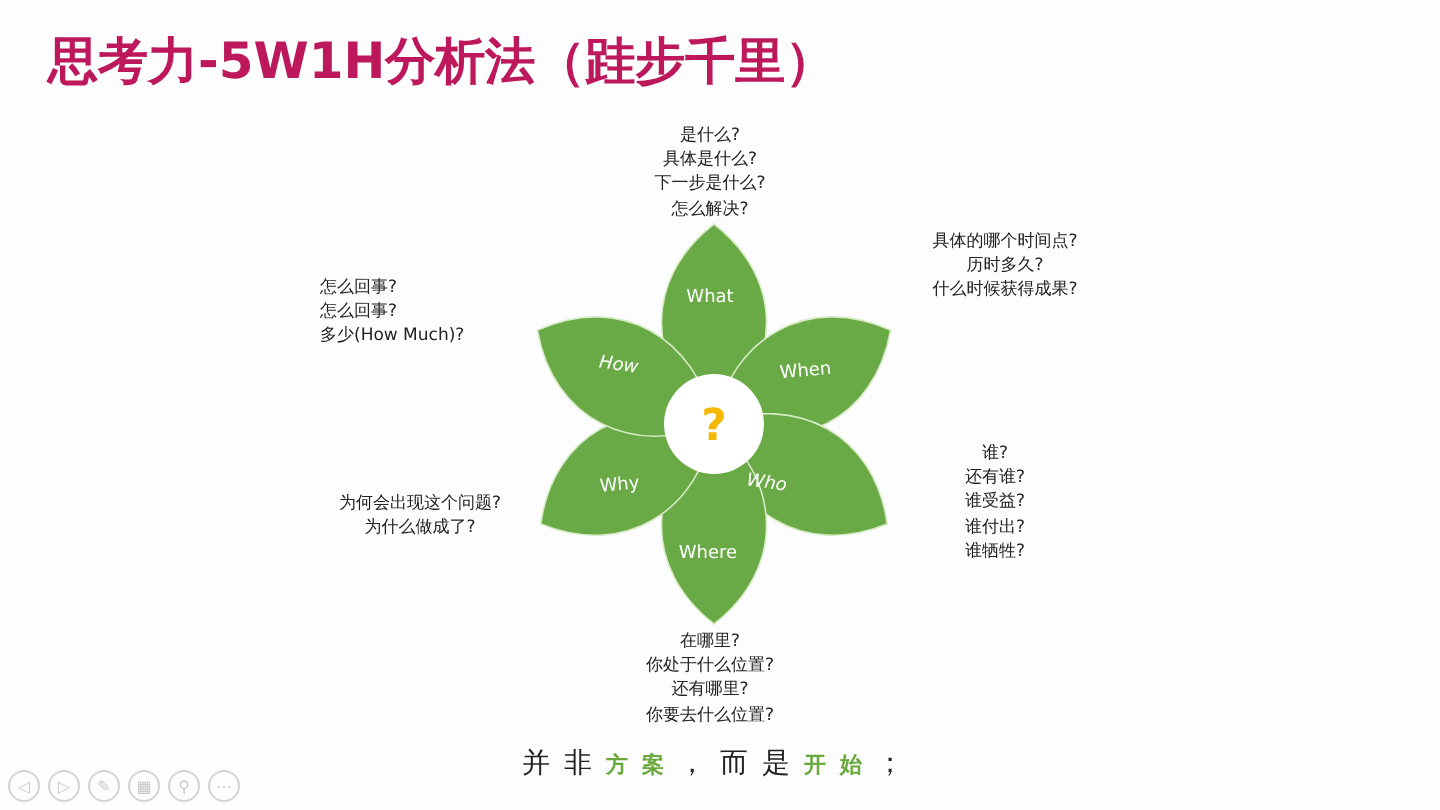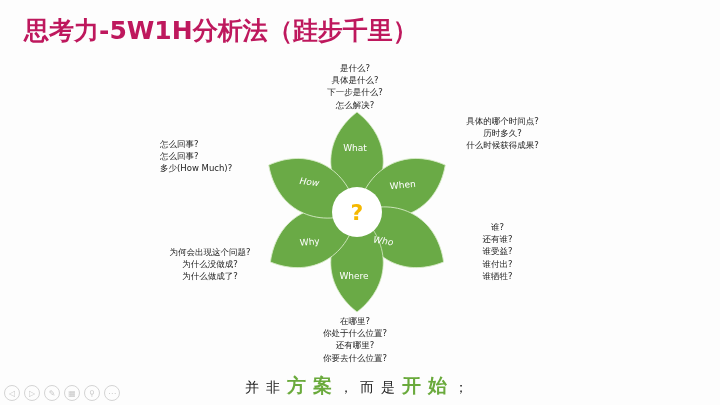--- a/index.html
+++ b/index.html
@@ -7,21 +7,21 @@
          font-family:"DejaVu Sans", sans-serif; }
   .title { position:absolute; left:24px; top:14px; font-size:25px; font-weight:bold; color:#be185d;
            letter-spacing:0px; font-family:"DejaVu Sans", sans-serif; }
   .qblock { position:absolute; font-size:8.5px; line-height:12.2px; color:#222; }
   .qblock div { white-space:nowrap; }
   .center-text { text-align:center; }
   .right-text { text-align:left; }
   svg.flower { position:absolute; left:0; top:0; }
   .slogan { position:absolute; left:0; width:720px; top:373px; text-align:center; font-size:14px;
             color:#222; letter-spacing:7px; }
-  .slogan .hl { color:#6aaa3c; font-weight:bold; font-size:19px; }
+  .slogan .hl { color:#6aaa3c; font-weight:bold; font-size:11px; }
   .controls { position:absolute; left:4px; top:385px; display:flex; gap:4px; }
   .ctrl { width:16px; height:16px; border:1px solid #d4d4d4; border-radius:50%; display:flex;
           align-items:center; justify-content:center; color:#c8c8c8; font-size:8px; box-sizing:border-box; }
 </style>
 </head>
 <body>
 
 <div class="title">思考力-5W1H分析法（跬步千里）</div>
 
 <svg class="flower" width="720" height="405">
@@ -70,21 +70,20 @@
 <div class="qblock center-text" style="left:460px; top:221px; width:75px;">
   <div>谁?</div>
   <div>还有谁?</div>
   <div>谁受益?</div>
   <div>谁付出?</div>
   <div>谁牺牲?</div>
 </div>
 
 <div class="qblock center-text" style="left:155px; top:246px; width:110px;">
   <div>为何会出现这个问题?</div>
-  <div>为什么没做成?</div>
   <div>为什么做成了?</div>
 </div>
 
 <div class="qblock center-text" style="left:300px; top:315px; width:110px;">
   <div>在哪里?</div>
   <div>你处于什么位置?</div>
   <div>还有哪里?</div>
   <div>你要去什么位置?</div>
 </div>
 

